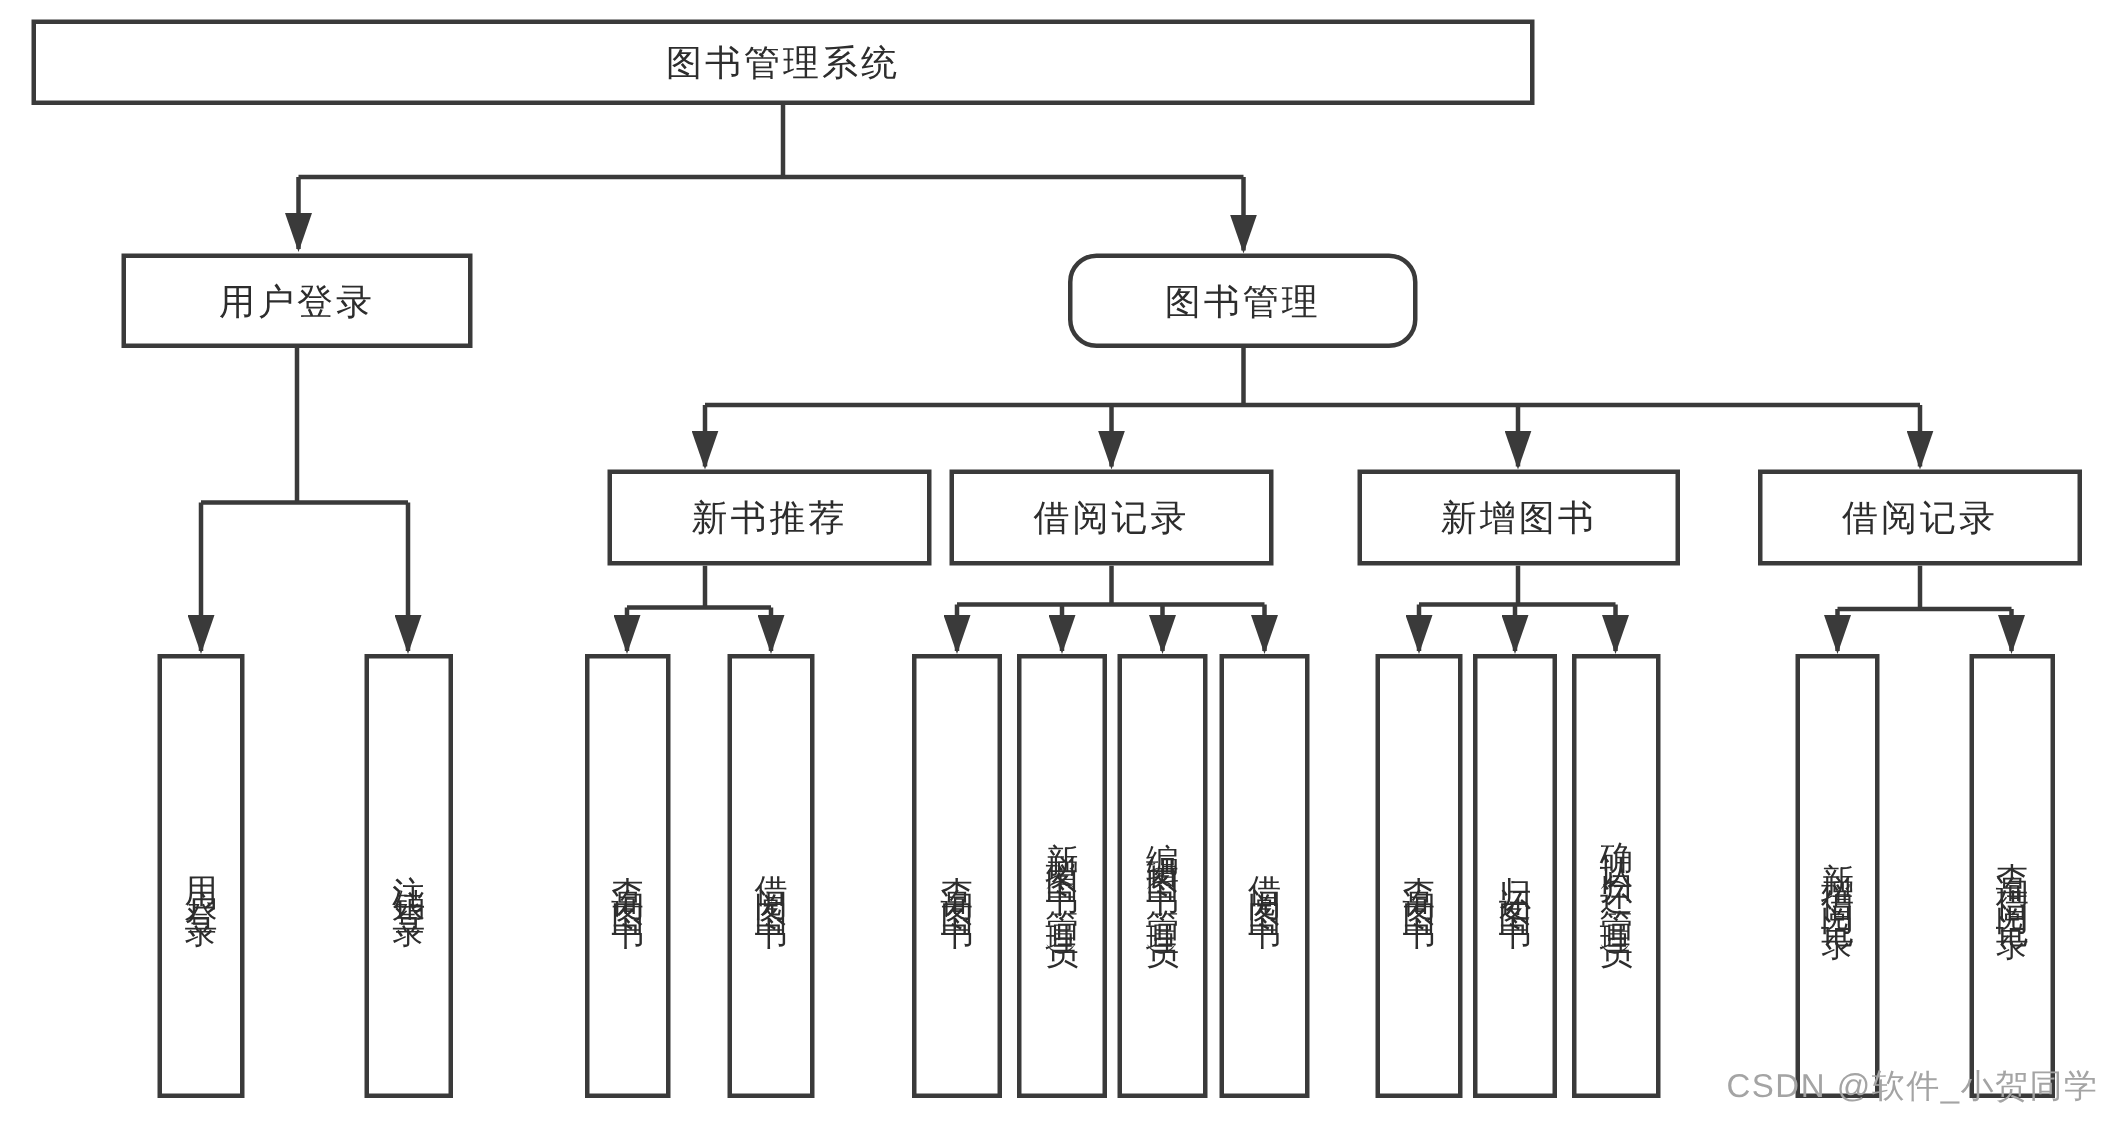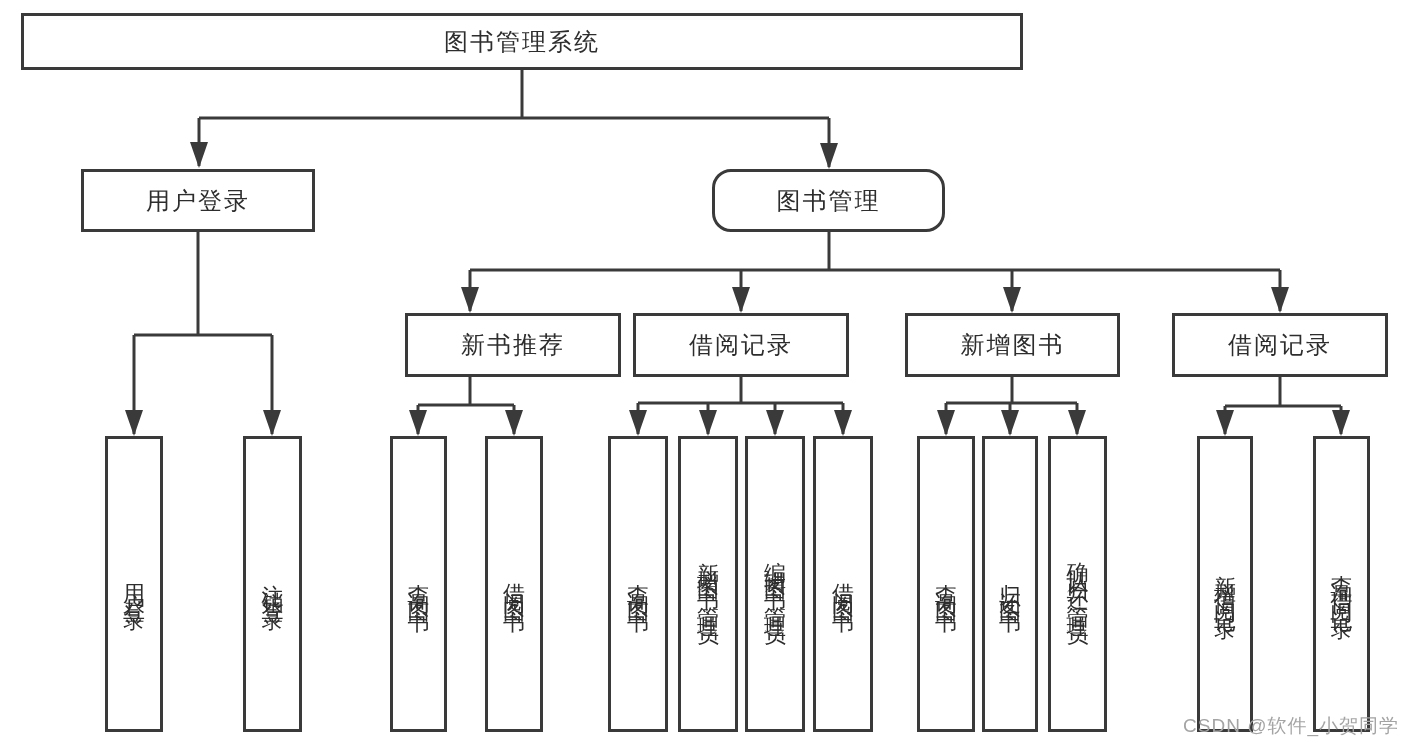--- a/index.html
+++ b/index.html
@@ -37,21 +37,21 @@
     text-orientation: mixed;
     font-size: 22px;
     letter-spacing: 9px;
     line-height: 1;
     color: #2d2d2d;
   }
   .watermark {
     position: absolute;
     right: 6px;
     bottom: 8px;
-    font-size: 19px;
+    font-size: 22px;
     letter-spacing: 1px;
     color: #a4a4a4;
     white-space: nowrap;
   }
 </style>
 </head>
 <body>
 
 <div class="canvas">
 

